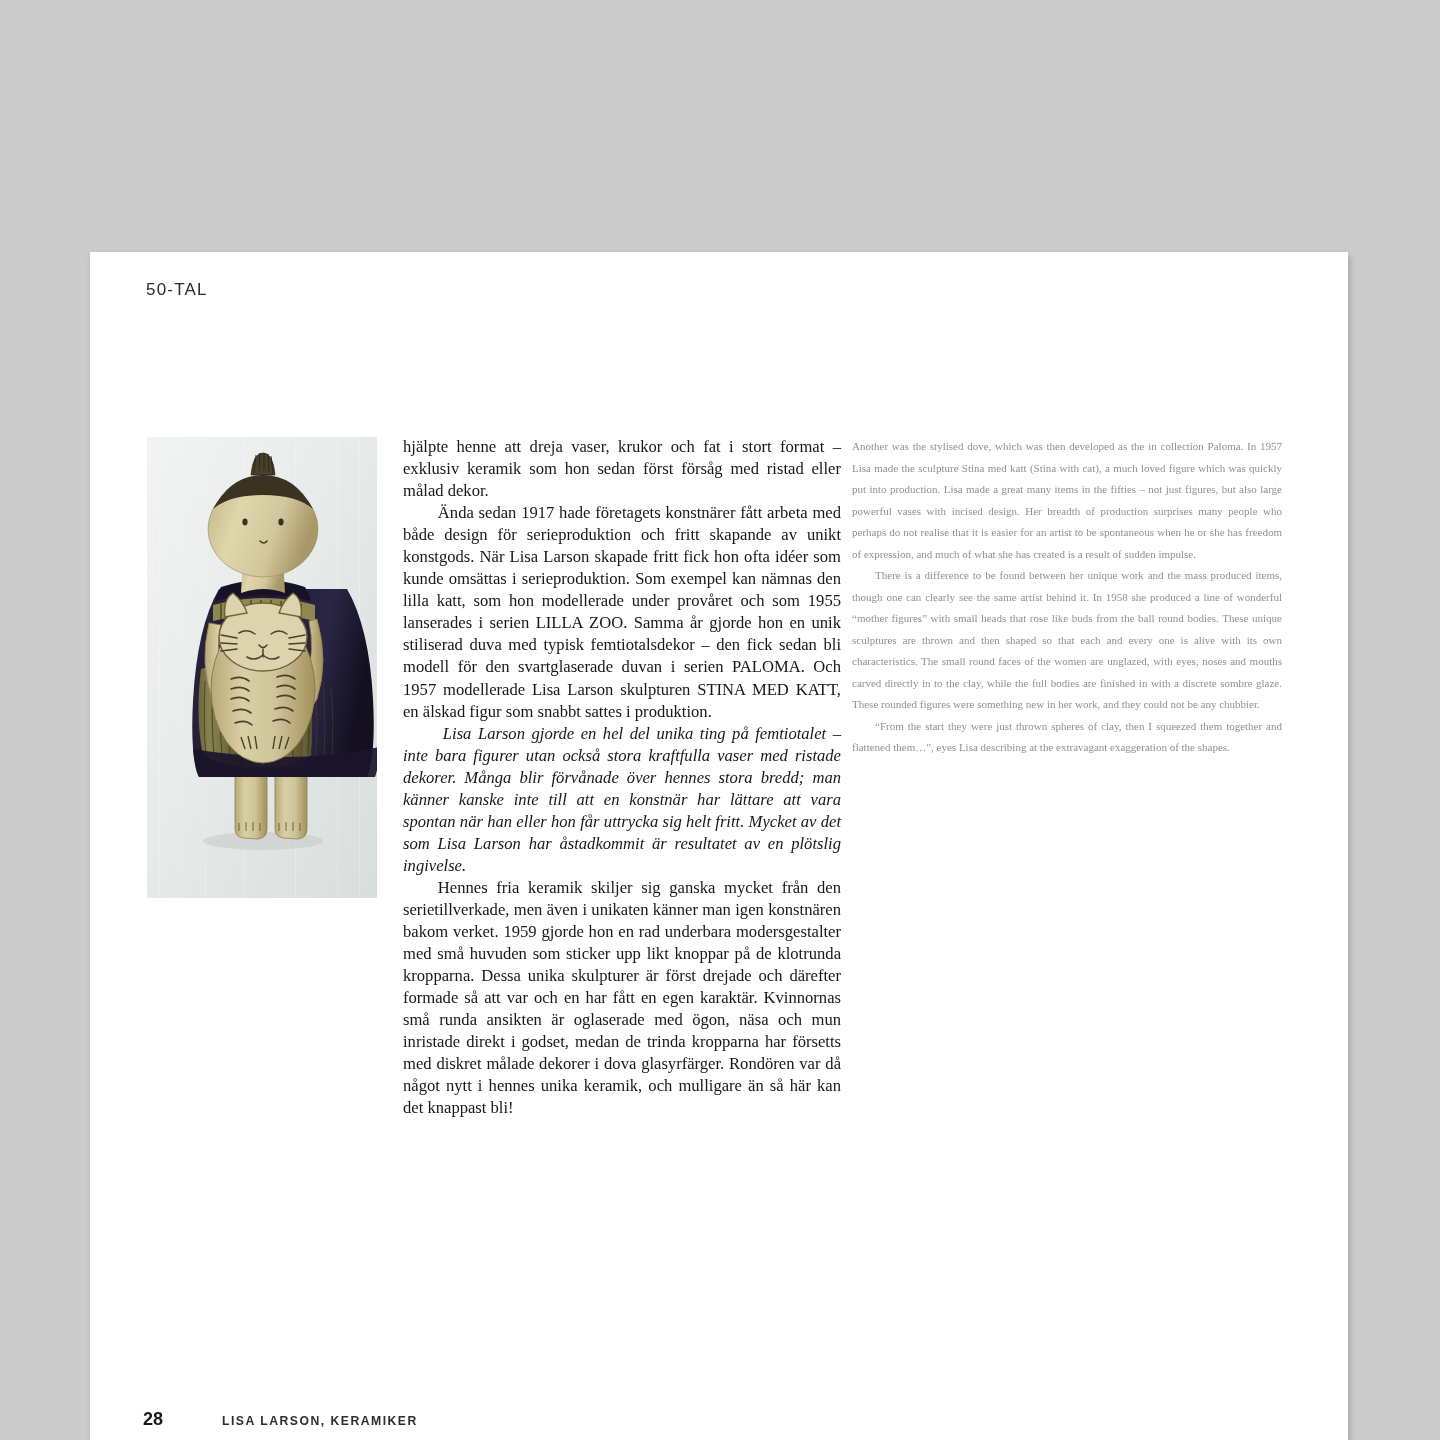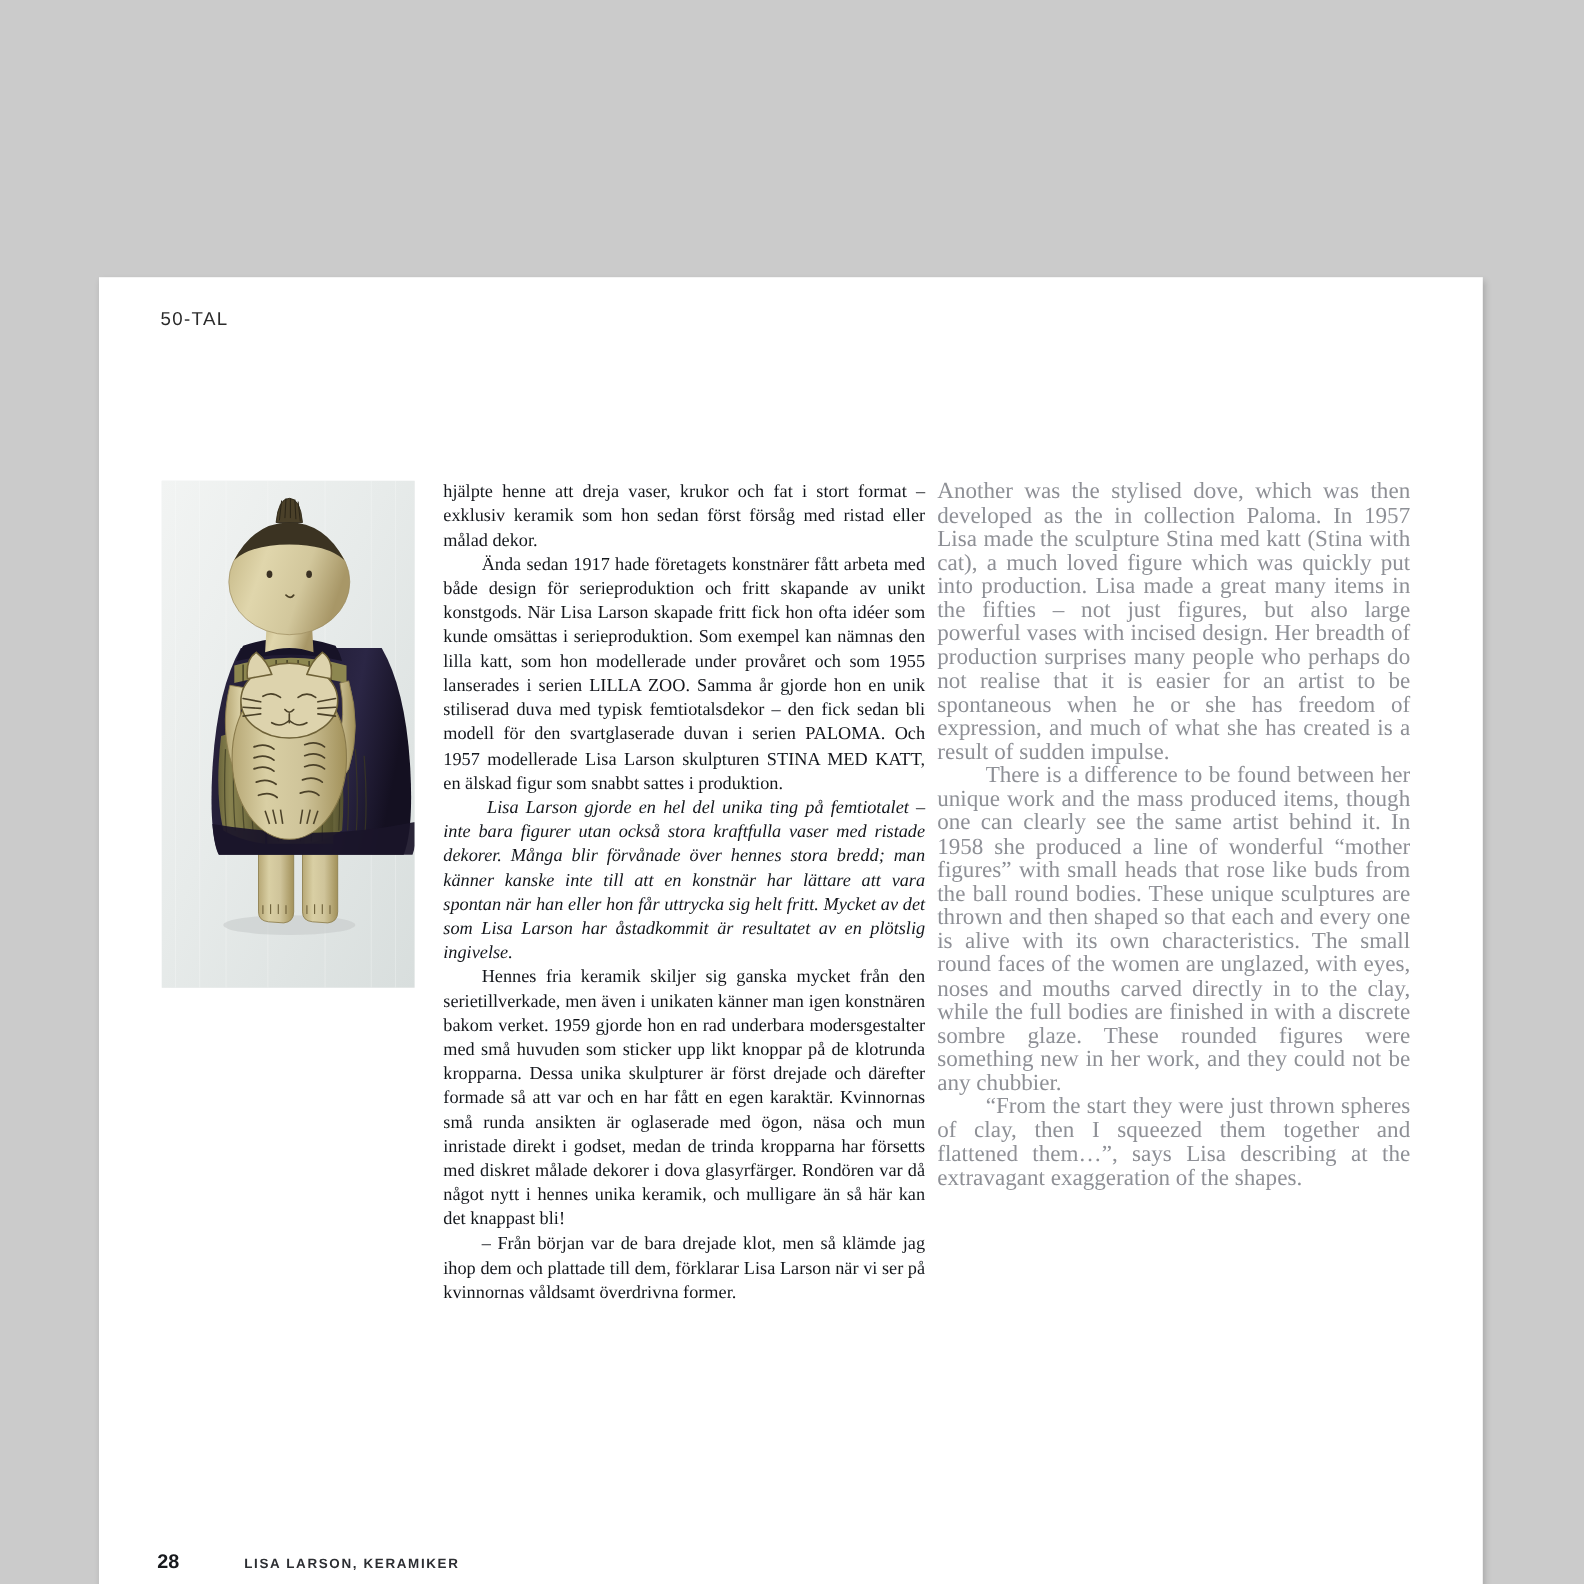--- a/index.html
+++ b/index.html
@@ -88,21 +88,21 @@
   }
   .col-sv {
     left: 313px;
     font-size: 16.6px;
     line-height: 22.05px;
     color: #14171c;
   }
   .col-en {
     left: 762px;
     width: 430px;
-    font-size: 21px;
+    font-size: 11px;
     line-height: 21.5px;
     color: #8e9096;
   }
   .col p {
     margin: 0;
   }
   .col p + p {
     text-indent: 2.1em;
   }
   .col p.lead {
@@ -317,27 +317,26 @@
       </svg>
     </div>
 
   </div>
 
   <div class="col col-sv">
     <p class="lead">hjälpte henne att dreja vaser, krukor och fat i stort format – exklusiv keramik som hon sedan först försåg med ristad eller målad dekor.</p>
     <p>Ända sedan 1917 hade företagets konstnärer fått arbeta med både design för serieproduktion och fritt skapande av unikt konstgods. När Lisa Larson skapade fritt fick hon ofta idéer som kunde omsättas i serieproduktion. Som exempel kan nämnas den lilla katt, som hon modellerade under provåret och som 1955 lanserades i serien LILLA ZOO. Samma år gjorde hon en unik stiliserad duva med typisk femtiotalsdekor – den fick sedan bli modell för den svartglaserade duvan i serien PALOMA. Och 1957 modellerade Lisa Larson skulpturen STINA MED KATT, en älskad figur som snabbt sattes i produktion.</p>
     <p class="hang">Lisa Larson gjorde en hel del unika ting på femtiotalet – inte bara figurer utan också stora kraftfulla vaser med ristade dekorer. Många blir förvånade över hennes stora bredd; man känner kanske inte till att en konstnär har lättare att vara spontan när han eller hon får uttrycka sig helt fritt. Mycket av det som Lisa Larson har åstadkommit är resultatet av en plötslig ingivelse.</p>
     <p>Hennes fria keramik skiljer sig ganska mycket från den serietillverkade, men även i unikaten känner man igen konstnären bakom verket. 1959 gjorde hon en rad underbara modersgestalter med små huvuden som sticker upp likt knoppar på de klotrunda kropparna. Dessa unika skulpturer är först drejade och därefter formade så att var och en har fått en egen karaktär. Kvinnornas små runda ansikten är oglaserade med ögon, näsa och mun inristade direkt i godset, medan de trinda kropparna har försetts med diskret målade dekorer i dova glasyrfärger. Rondören var då något nytt i hennes unika keramik, och mulligare än så här kan det knappast bli!</p>
-    <p>– Från början var de bara drejade klot, men så klämde jag ihop dem och plattade till dem, förklarar Lisa Larson när vi ser på kvinnornas våldsamt överdrivna former.</p>
   </div>
 
   <div class="col col-en">
     <p class="lead">Another was the stylised dove, which was then developed as the in collection Paloma. In 1957 Lisa made the sculpture Stina med katt (Stina with cat), a much loved figure which was quickly put into production. Lisa made a great many items in the fifties – not just figures, but also large powerful vases with incised design. Her breadth of production surprises many people who perhaps do not realise that it is easier for an artist to be spontaneous when he or she has freedom of expression, and much of what she has created is a result of sudden impulse.</p>
     <p>There is a difference to be found between her unique work and the mass produced items, though one can clearly see the same artist behind it. In 1958 she produced a line of wonderful “mother figures” with small heads that rose like buds from the ball round bodies. These unique sculptures are thrown and then shaped so that each and every one is alive with its own characteristics. The small round faces of the women are unglazed, with eyes, noses and mouths carved directly in to the clay, while the full bodies are finished in with a discrete sombre glaze. These rounded figures  were something new in her work, and they could not be any chubbier.</p>
-    <p>“From the start they were just thrown spheres of clay, then I squeezed them together and flattened them…”, says Lisa describing at the extravagant exaggeration of the shapes.</p>
+    <p>“From the start they were just thrown spheres of clay, then I squeezed them together and flattened them…”, eyes Lisa describing at the extravagant exaggeration of the shapes.</p>
   </div>
 
   <div class="footer">
     <span class="folio">28</span>
     <span class="footer-title">LISA LARSON, KERAMIKER</span>
   </div>
 
 </div>
 
 </body></html>

